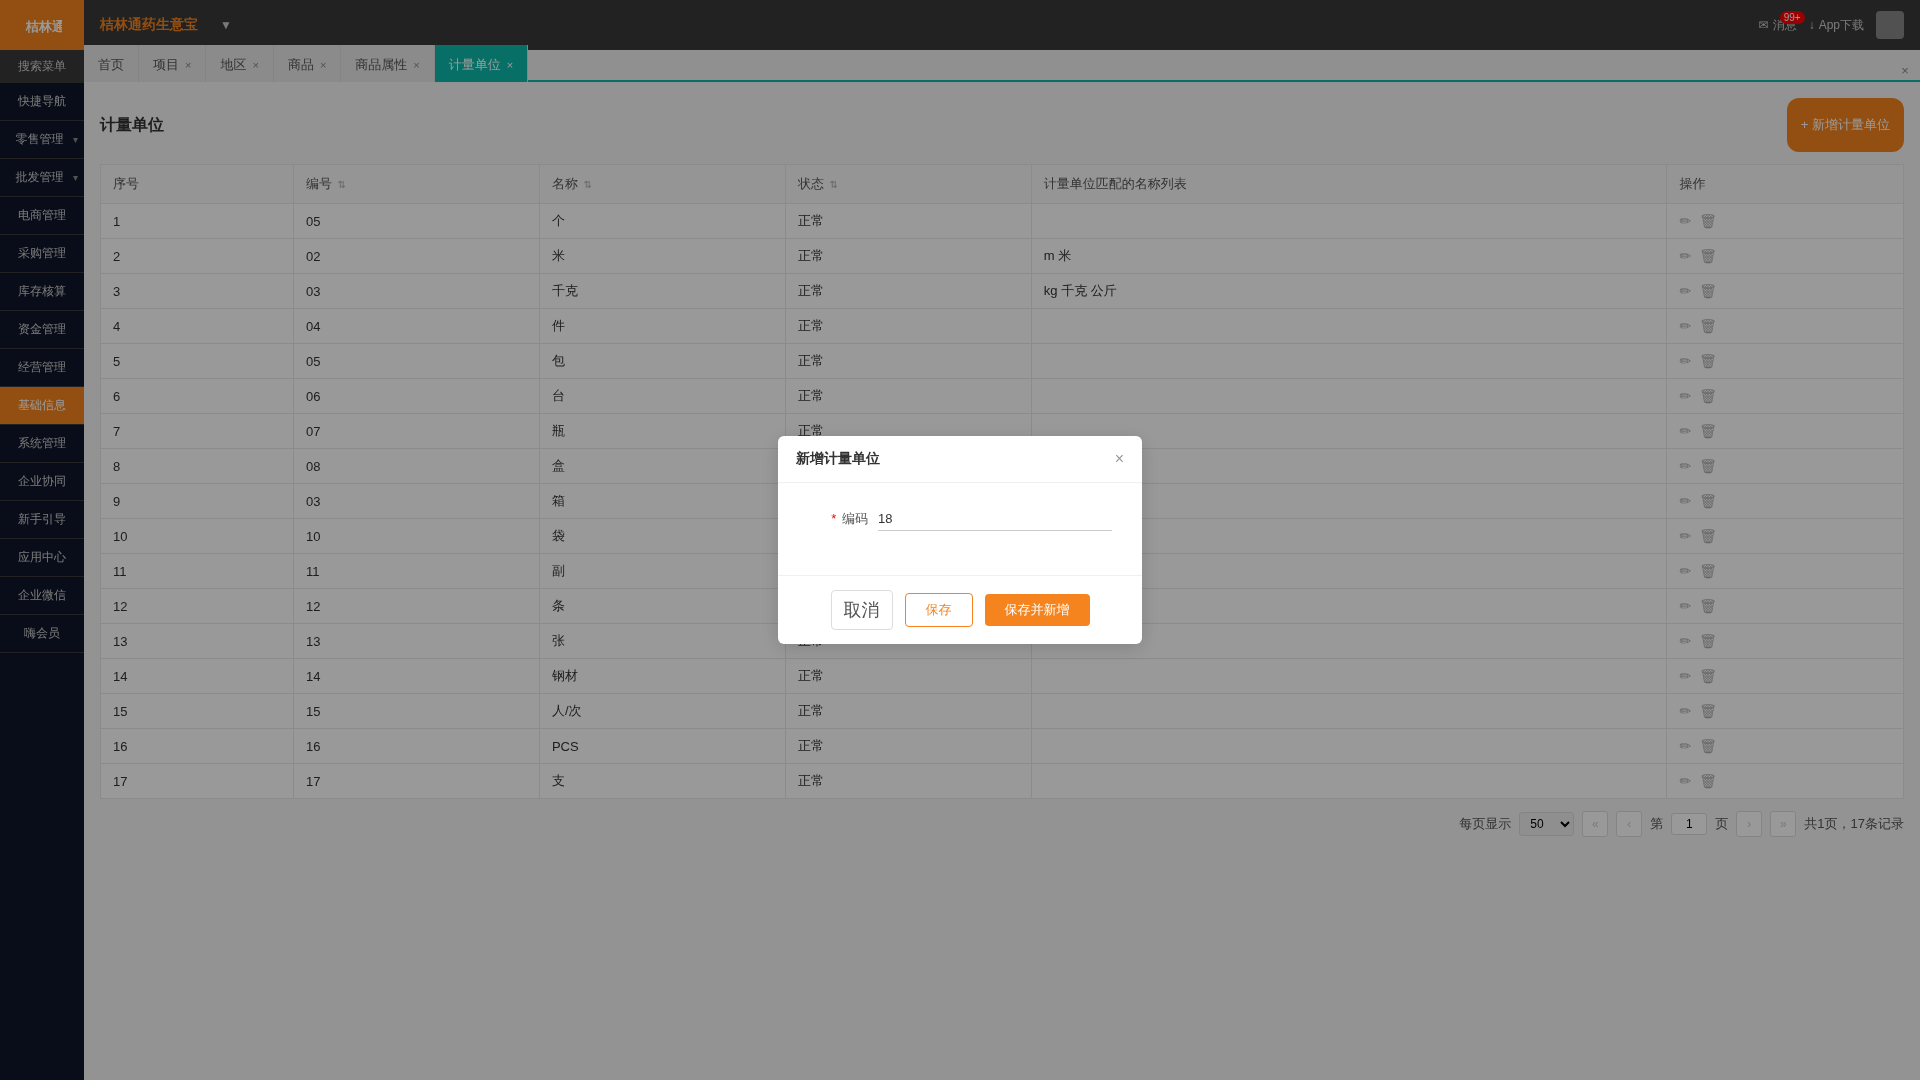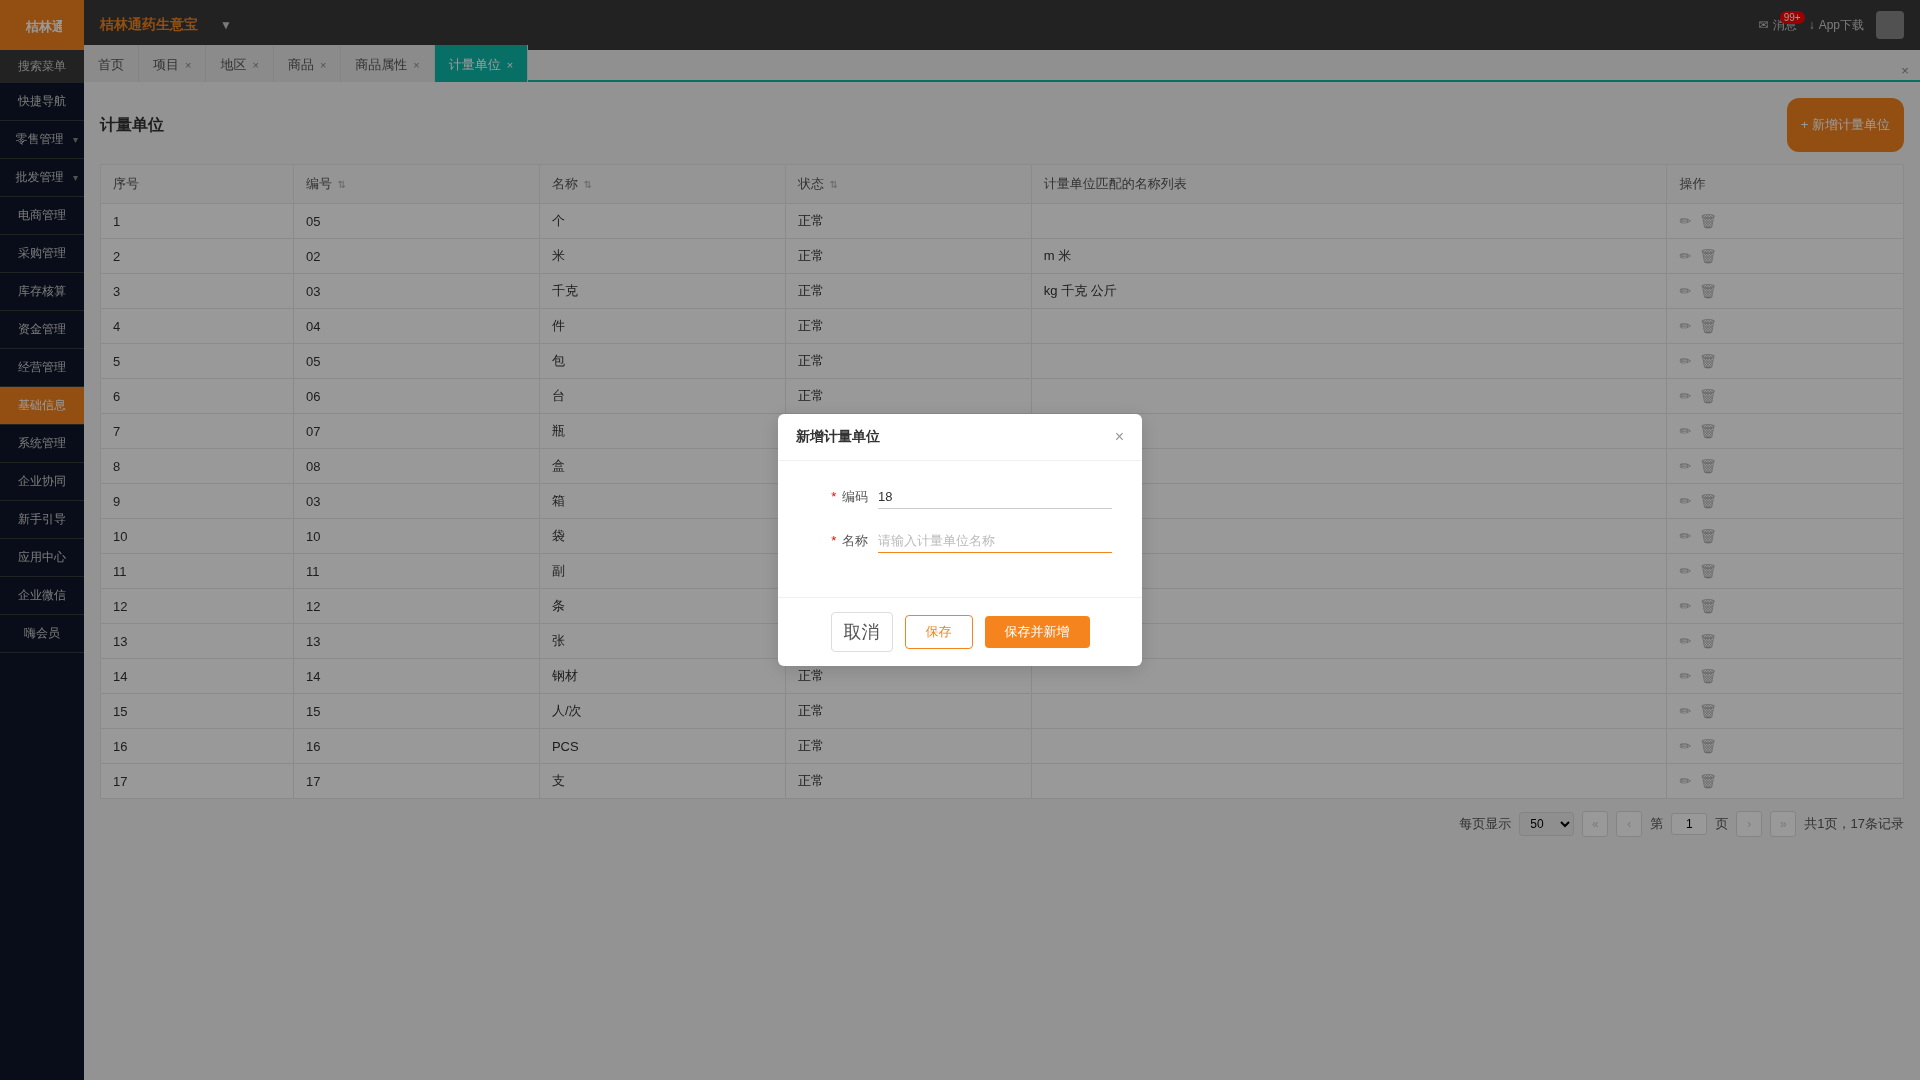--- a/index.html
+++ b/index.html
@@ -744,27 +744,20 @@
       <span class="dialog-close">×</span>
     </div>
     <div class="dialog-body">
       <div class="form-row">
         <label class="form-label">
           <span class="required">*</span>
           <span>编码</span>
         </label>
         <input class="form-input" value="18" style="">
       </div>
-      <div class="form-row">
-        <label class="form-label">
-          <span class="required">*</span>
-          <span>名称</span>
-        </label>
-        <input class="form-input active-border" placeholder="请输入计量单位名称" style="">
-      </div>
     </div>
     <div class="dialog-footer">
       <button class="btn-cancel">取消</button>
       <button class="btn-save">保存</button>
       <button class="btn-save-new">保存并新增</button>
     </div>
   </div>
 </div>
 
 </body></html>

